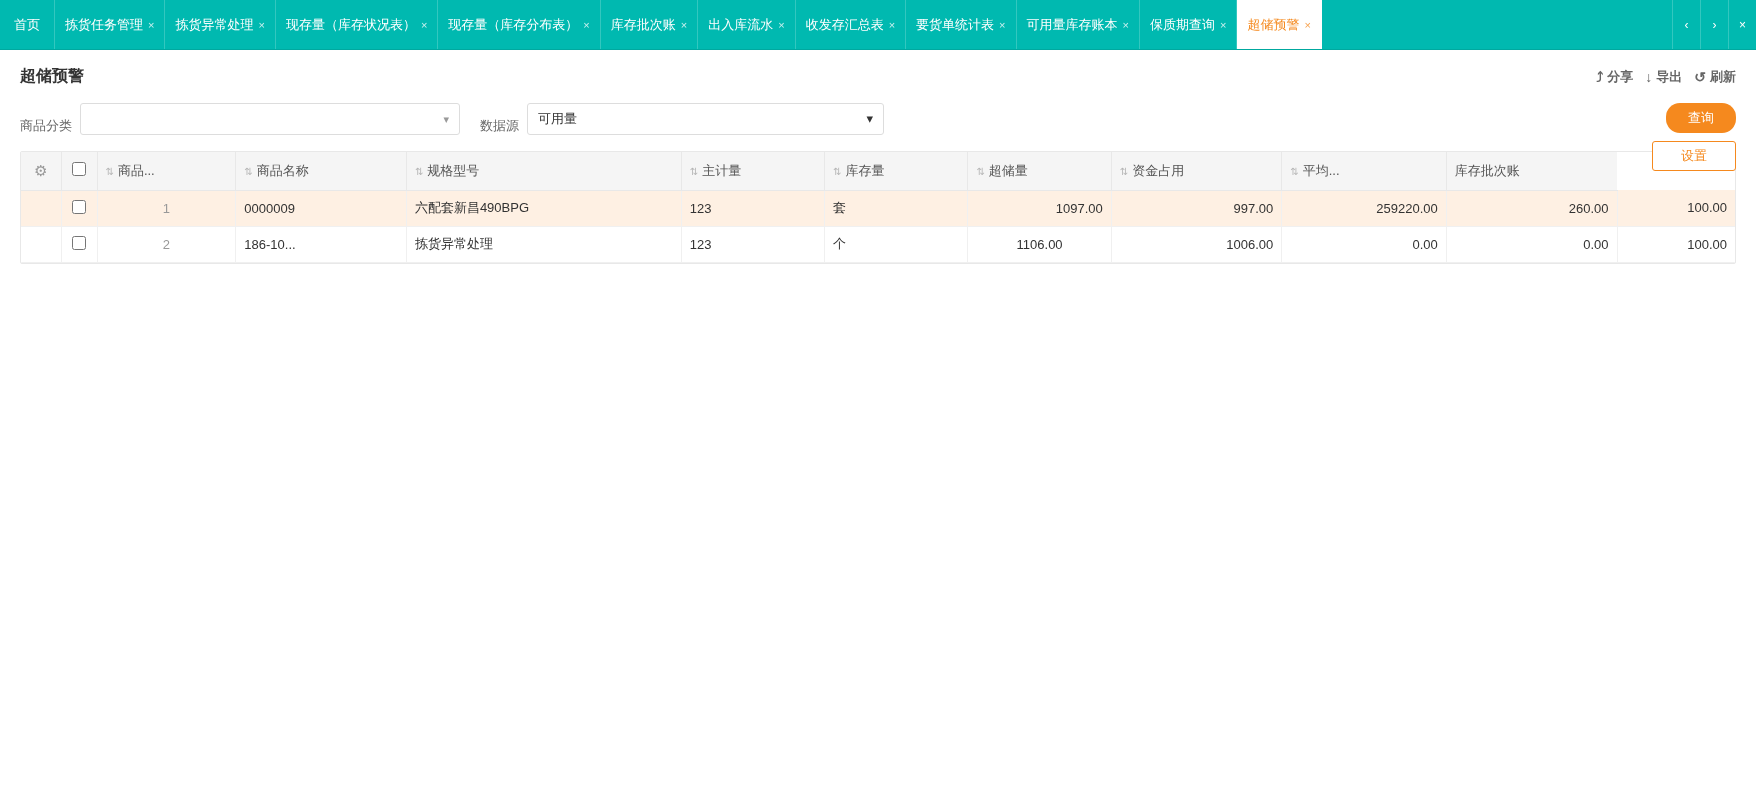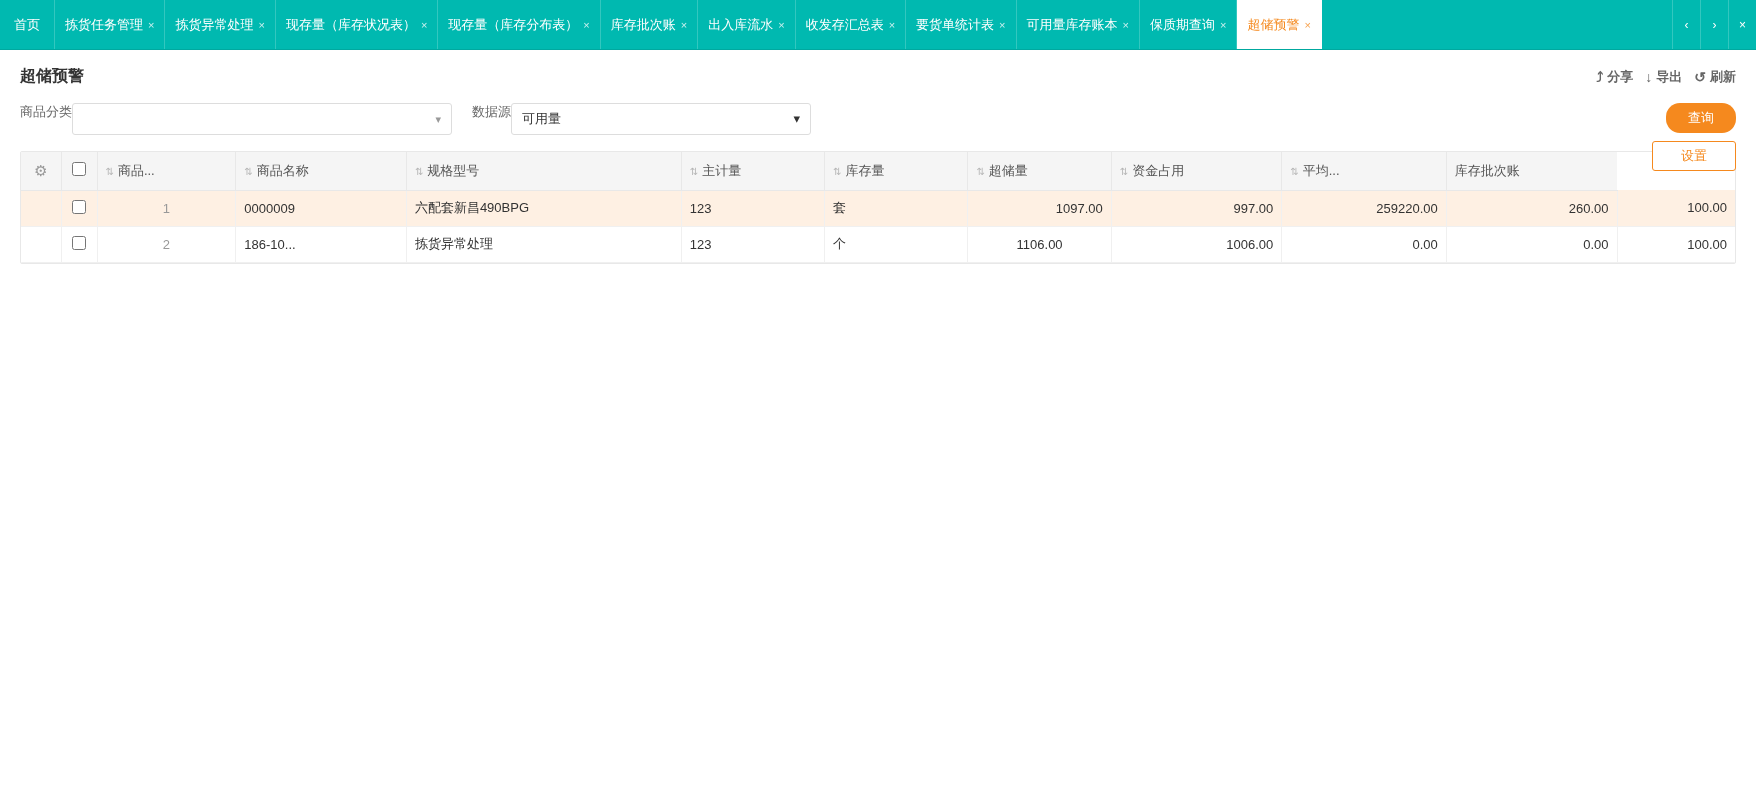--- a/index.html
+++ b/index.html
@@ -85,21 +85,22 @@
     .action-link {
       color: #666;
       font-size: 13px;
       cursor: pointer;
       display: flex;
       align-items: center;
       gap: 4px;
     }
     .filter-item {
       display: flex;
-      align-items: flex-start;
+      align-items: flex-end;
+      gap: 8px;
       font-family: Liberation Serif, serif;
     }
     .filter-label {
       color: #666;
       font-size: 13px;
       white-space: nowrap;
     }
     .filter-select {
       width: 380px;
       height: 32px;
@@ -112,21 +113,21 @@
       justify-content: space-between;
       cursor: pointer;
       background: #fff;
       color: #333;
     }
     .filter-select .arrow-down {
       color: #999;
       font-size: 11px;
     }
     .filter-select-datasource {
-      width: 300px;
+      width: 357px;
       height: 32px;
       border: 1px solid #ddd;
       border-radius: 3px;
       padding: 0 10px;
       font-size: 13px;
       display: flex;
       align-items: center;
       justify-content: space-between;
       cursor: pointer;
       background: #fff;

